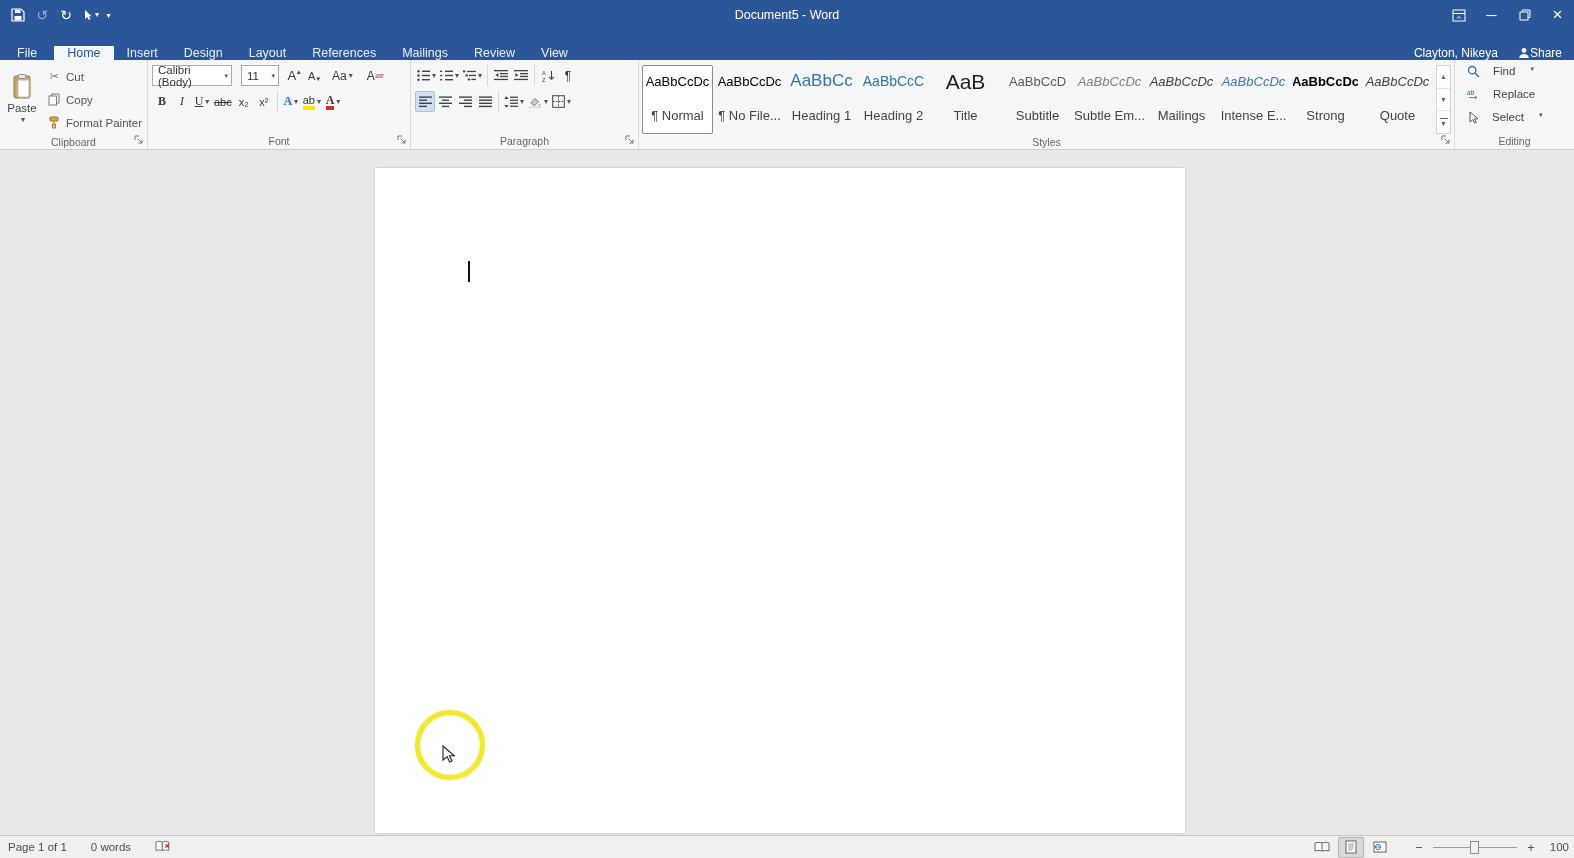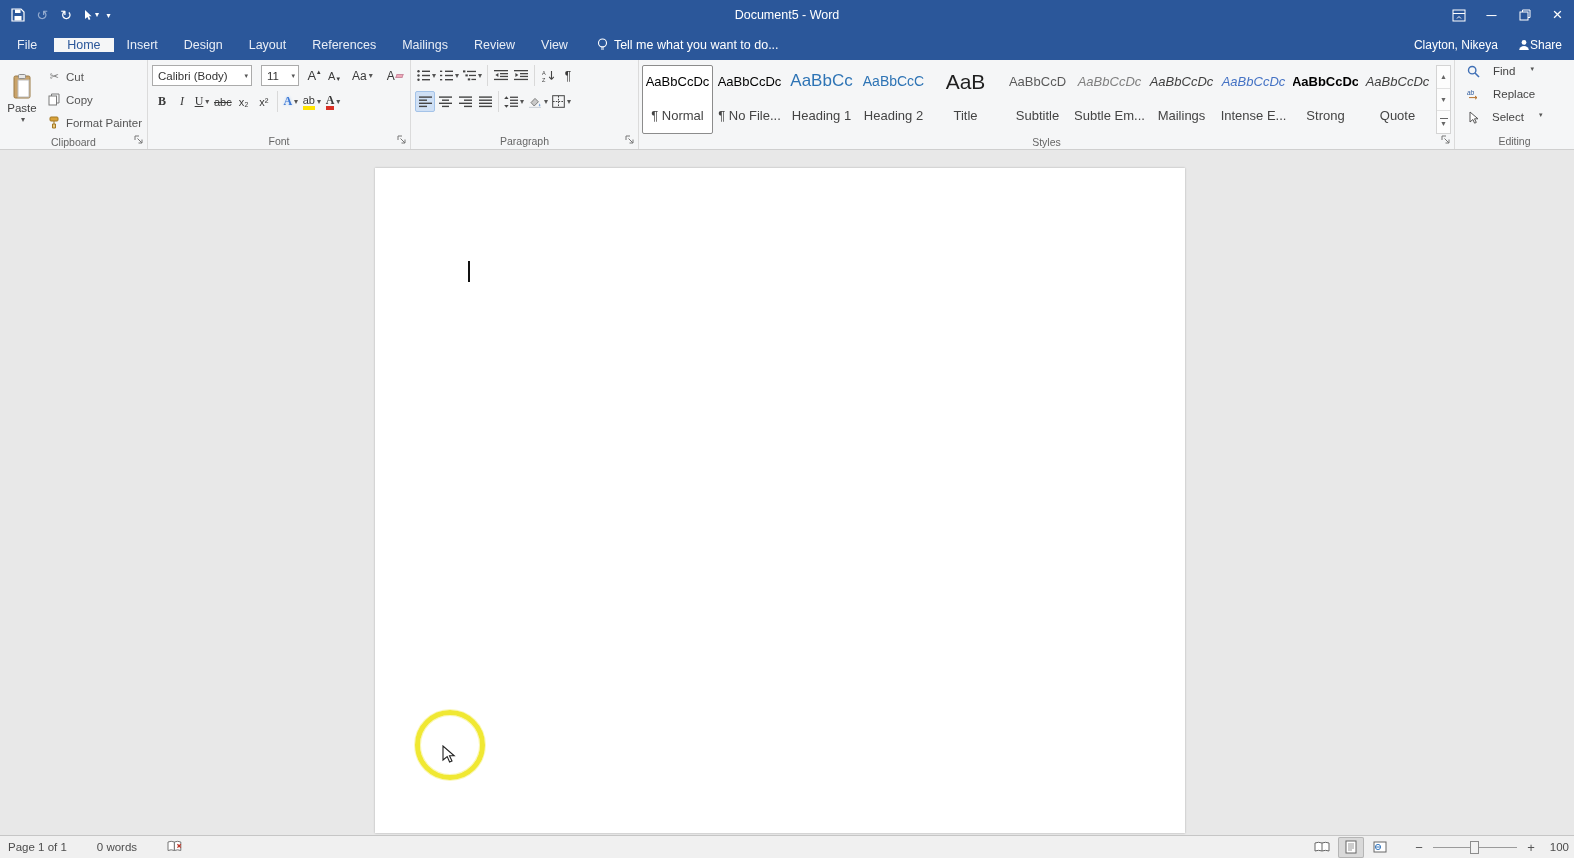--- a/index.html
+++ b/index.html
@@ -10,21 +10,21 @@
   .titlebar{position:relative;height:30px;background:#2b579a;display:flex;align-items:center;color:#fff}
   .qat{display:flex;align-items:center;padding-left:6px;z-index:2}
   .qat-btn{min-width:24px;height:28px;display:inline-flex;align-items:center;justify-content:center;font-size:14px;color:#fff}
   .qat-btn.dim{color:#93aace}
   .qat-dd{font-size:8px;min-width:13px}
   .app-title{position:absolute;left:0;right:0;top:0;height:30px;display:flex;align-items:center;justify-content:center;font-size:12.5px;color:#fff;pointer-events:none}
   .title-right{margin-left:auto;display:flex;align-items:center;z-index:2}
   .win-btn{width:33px;height:30px;display:flex;align-items:center;justify-content:center;font-size:14px;color:#fff}
 
   
-  .tabrow{height:30px;background:#2b579a;display:flex;align-items:center;color:#e9eef6}
+  .tabrow{height:30px;background:#2b579a;display:flex;align-items:flex-end;color:#e9eef6}
   .tab{padding:0 13px;display:flex;align-items:center;font-size:12.5px}
   .tab.file{padding:0 17px}
   .tab.active{background:#f5f6f7;color:#2b579a}
   .tabs-host{display:flex}
   .tellme{display:flex;align-items:center;gap:6px;margin-left:16px;font-size:12.5px;color:#fff}
   .tabrow-right{margin-left:auto;display:flex;align-items:center;gap:20px;padding-right:12px;font-size:12px;color:#fff}
   .share{display:flex;align-items:center;}
 
   
   .ribbon{display:flex;height:90px;background:#f5f6f7;border-bottom:1px solid #cfcfcf}
@@ -83,21 +83,21 @@
   
   .docarea{position:relative;height:685px;background:#e8e8e8;overflow:hidden}
   .page{position:absolute;left:375px;top:18px;width:810px;height:665px;background:#fff;box-shadow:0 0 2px rgba(0,0,0,.25)}
   .caret{position:absolute;left:93px;top:93px;width:1.5px;height:21px;background:#111;animation:blink 1.1s step-end infinite}
   @keyframes blink{0%,49%{opacity:1}50%,100%{opacity:0}}
   .click-circle{position:absolute;left:415px;top:560px;width:70px;height:70px;border:5px solid #f0e832;border-radius:50%;box-shadow:0 0 0 1px rgba(240,232,50,.35), inset 0 0 0 1px rgba(240,232,50,.35)}
   .click-circle svg{position:absolute;left:22px;top:30px}
 
   
   .statusbar{height:23px;background:#f0f0f0;border-top:1px solid #c6c6c6;display:flex;align-items:center;font-size:11.5px;color:#4d4d4d}
-  .status-left{display:flex;align-items:center;gap:30px;padding-left:8px}
+  .status-left{display:flex;align-items:center;gap:24px;padding-left:8px}
   .status-right{margin-left:auto;display:flex;align-items:center;gap:3px;padding-right:5px}
   .view-btn{width:26px;height:21px;display:flex;align-items:center;justify-content:center;border-radius:2px}
   .view-btn.selected{background:#d9d9d9;box-shadow:inset 0 0 0 1px #b5b5b5}
   .zoom-btn{width:18px;height:21px;display:flex;align-items:center;justify-content:center;font-size:13px;color:#555}
   .zoom-track{position:relative;width:84px;height:21px;margin:0 2px}
   .zoom-track .rail{position:absolute;left:0;right:0;top:10px;height:1.6px;background:#9b9b9b}
   .zoom-track .notch{position:absolute;left:50%;top:7px;width:1.6px;height:8px;background:#9b9b9b}
   .zoom-track .thumb{position:absolute;left:calc(50% - 5px);top:4px;width:9px;height:13px;background:#f2f2f2;border:1px solid #8c8c8c}
   .zoom-level{min-width:26px;text-align:right;color:#4d4d4d}
 </style>
@@ -167,27 +167,20 @@
   <div class="tab">Layout</div>
 
   <div class="tab">References</div>
 
   <div class="tab">Mailings</div>
 
   <div class="tab">Review</div>
 
   <div class="tab">View</div>
 </div>
-    <div class="tellme">
-      <svg width="11" height="14" viewBox="0 0 11 14">
-          <circle cx="5.5" cy="5" r="4" fill="none" stroke="#fff" stroke-width="1.1"></circle>
-          <path d="M4 9 h3 M4 11 h3" stroke="#fff" stroke-width="1.1"></path>
-        </svg>
-      <span>Tell me what you want to do...</span>
-    </div>
     <div class="tabrow-right">
       <span>Clayton, Nikeya</span>
       <span class="share">
         <svg width="12" height="12" viewBox="0 0 12 12">
             <circle cx="6" cy="3.4" r="2.4" fill="#fff"></circle>
             <path d="M1.2 11 a4.8 4 0 0 1 9.6 0 Z" fill="#fff"></path>
           </svg>
         <span>Share</span>
       </span>
     </div>
@@ -236,21 +229,21 @@
         <svg width="10" height="10" viewBox="0 0 10 10">
             <path d="M1 1 h4 M1 1 v4" stroke="#777" fill="none"></path>
             <path d="M3.5 3.5 L8 8 M8 4.5 V8 H4.5" stroke="#777" fill="none"></path>
           </svg>
       </div>
     </div>
 
     <div class="group" style="width:263px">
       <div class="gc fcol">
         <div class="frow">
-          <div class="combo" style="width:100px">
+          <div class="combo" style="width:80px">
             <span>Calibri (Body)</span>
             <span class="dd">▾</span>
           </div>
           <div class="combo" style="width:38px;margin-left:9px">
             <span>11</span>
             <span class="dd">▾</span>
           </div>
           <span class="btn" style="margin-left:5px;font-size:13px">
               <span>A</span>
               <span class="tiny-arrow">▴</span>

